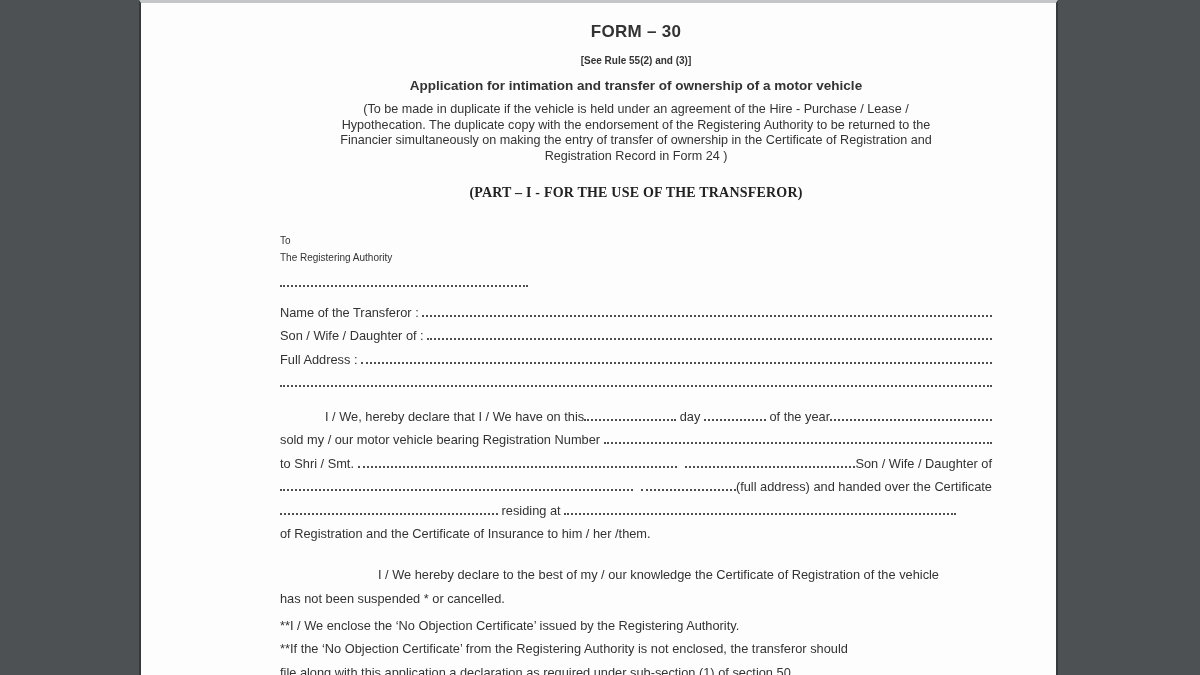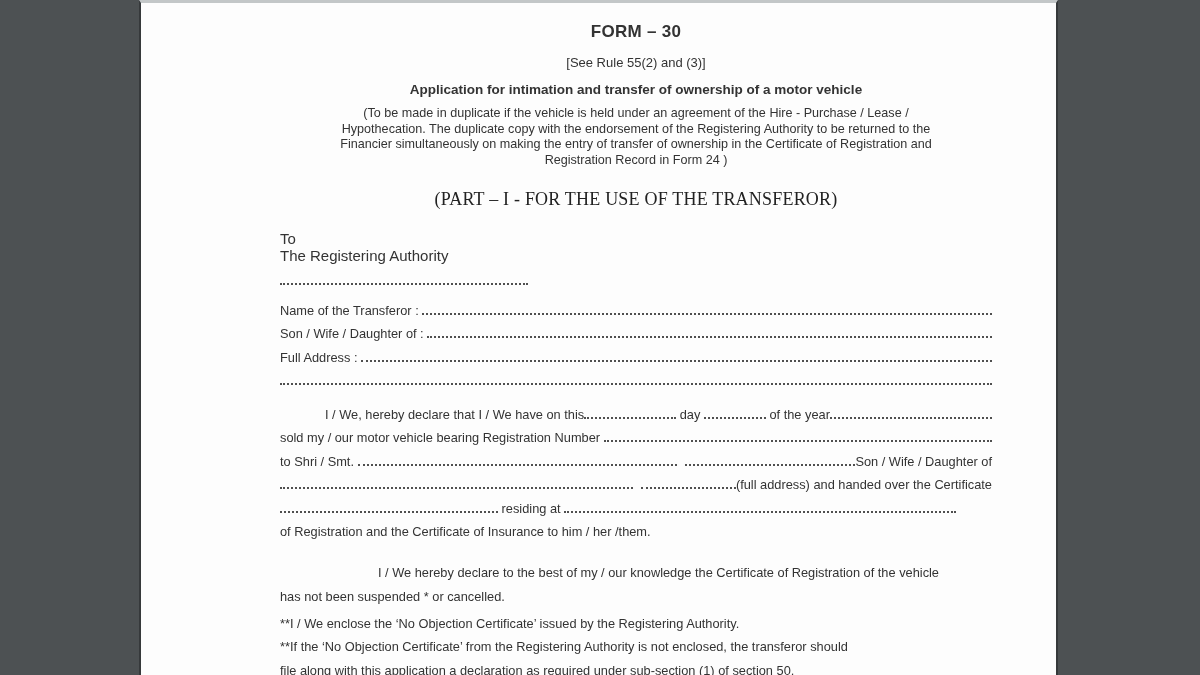--- a/index.html
+++ b/index.html
@@ -12,29 +12,29 @@
   .paper {
     position:absolute; left:139px; top:0; width:919px; height:675px;
     background:#fdfdfd;
     border-left:2px solid #36393b;
     border-right:2px solid #36393b;
     border-top:3px solid #c3c7c8;
     padding:19px 64px 0 139px;
   }
   .center { text-align:center; }
   .form-title { font-size:17px; font-weight:bold; letter-spacing:0.3px; }
-  .rule-ref { font-size:13px; font-weight:normal; margin-top:13px; }
+  .rule-ref { font-size:10px; font-weight:bold; margin-top:13px; }
   .subtitle { font-size:13.5px; font-weight:bold; margin-top:12px; }
   .note { font-size:12.6px; line-height:15.6px; margin-top:9px; }
   .part-heading {
     font-family:"Liberation Serif", serif;
-    font-size:18px; font-weight:normal; color:#222;
+    font-size:14px; font-weight:bold; color:#222;
     margin-top:21px; letter-spacing:0.2px;
   }
-  .addressee { margin-top:20px; font-size:15px; line-height:17px; }
+  .addressee { margin-top:31px; font-size:10px; line-height:17px; }
   .ld {
     border-bottom:2px dotted #4f4f4f;
     margin-bottom:3px;
   }
   .ld-authority { width:248px; height:19px; margin-top:2px; margin-bottom:0; }
   .fields { margin-top:9px; }
   .frow { display:flex; align-items:flex-end; height:23.5px; font-size:12.8px; }
   .frow span { white-space:pre; line-height:15px; }
   .fill { flex:1; }
   .full-leader-row { height:23.5px; display:flex; align-items:flex-end; }

